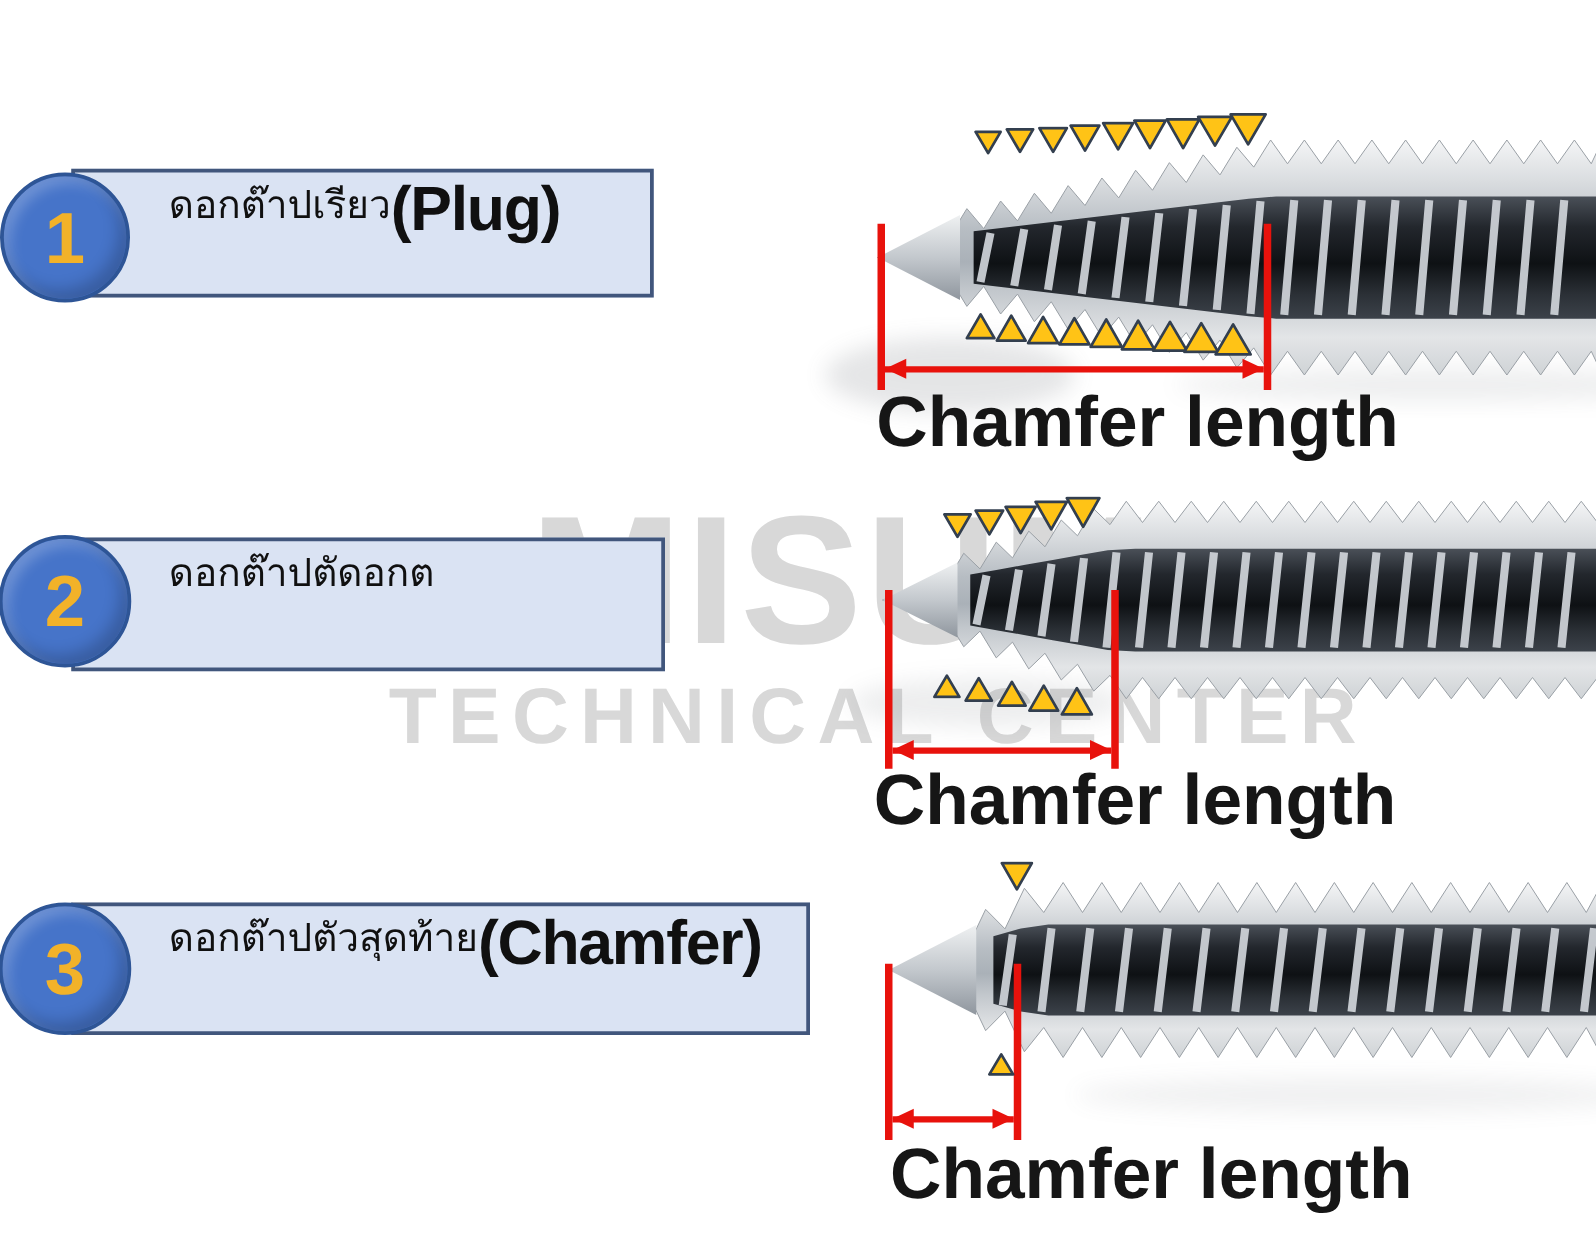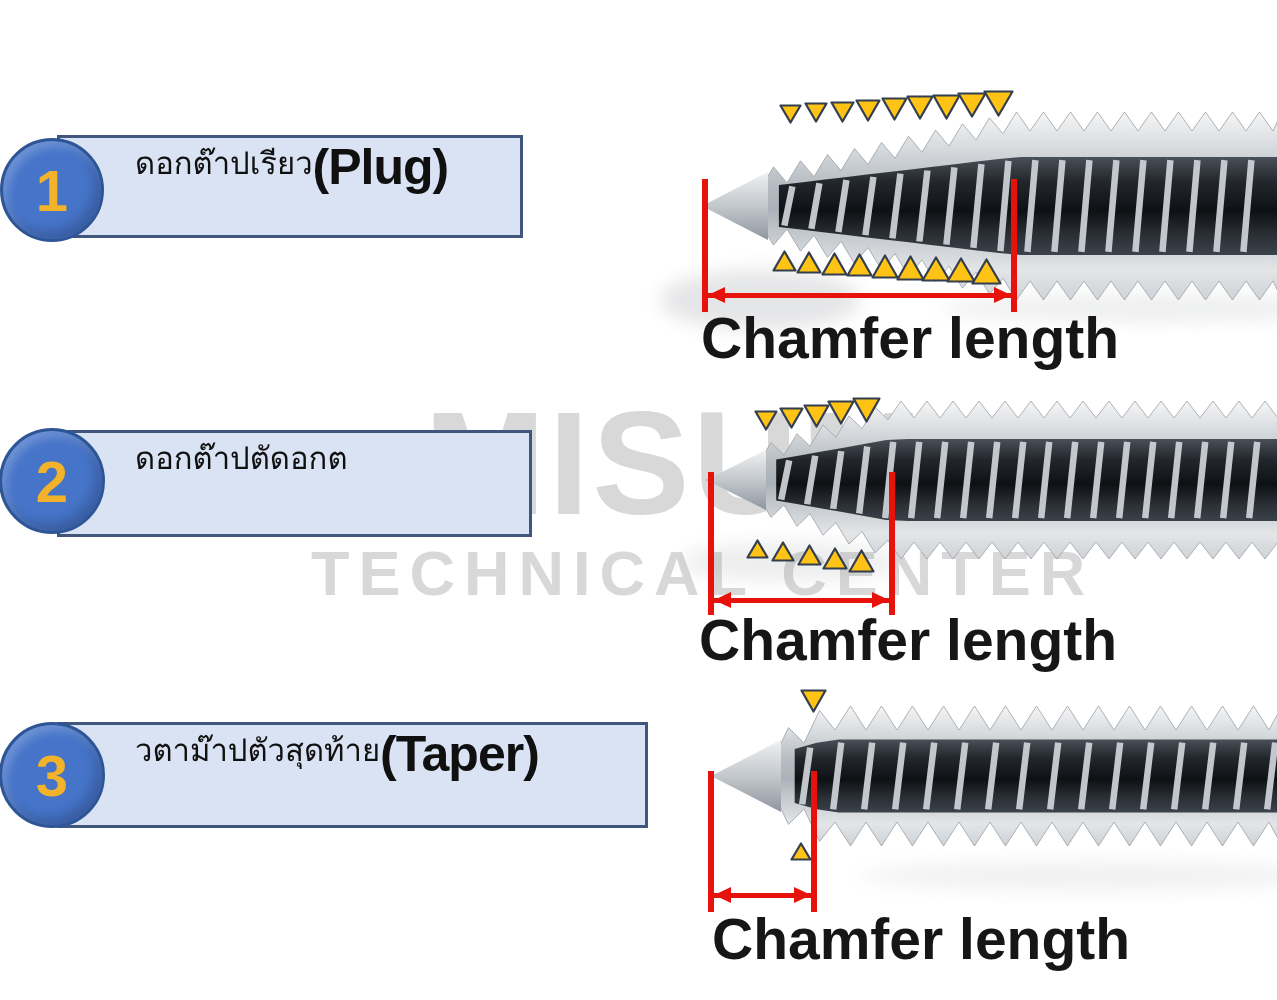--- a/index.html
+++ b/index.html
@@ -108,22 +108,22 @@
   </div>
 
   <div class="lbox" style="left:57px;top:430px;width:475px;height:107px;">
     <span class="thai">ดอกต๊าปตัดอกต</span>
   </div>
   <div class="ncircle" style="left:-1px;top:428px;width:106px;height:106px;">
     <span>2</span>
   </div>
 
   <div class="lbox" style="left:57px;top:722px;width:591px;height:106px;">
-    <span class="thai">วตาม๊าปตัวสุดท้าย</span>
-      <span class="eng">(Taper)</span>
+    <span class="thai">ดอกต๊าปตัวสุดท้าย</span>
+      <span class="eng">(Chamfer)</span>
   </div>
   <div class="ncircle" style="left:-1px;top:722px;width:106px;height:106px;">
     <span>3</span>
   </div>
 
   <div id="annotations">
       <div class="vline" style="left: 702px; top: 179px; height: 133px;"></div>
       <div class="vline" style="left: 1011px; top: 179px; height: 133px;"></div>
       <div class="hline" style="left: 708px; top: 292.5px; width: 303px;"></div>
       <div class="ahead left" style="left: 708px; top: 287px;"></div>

